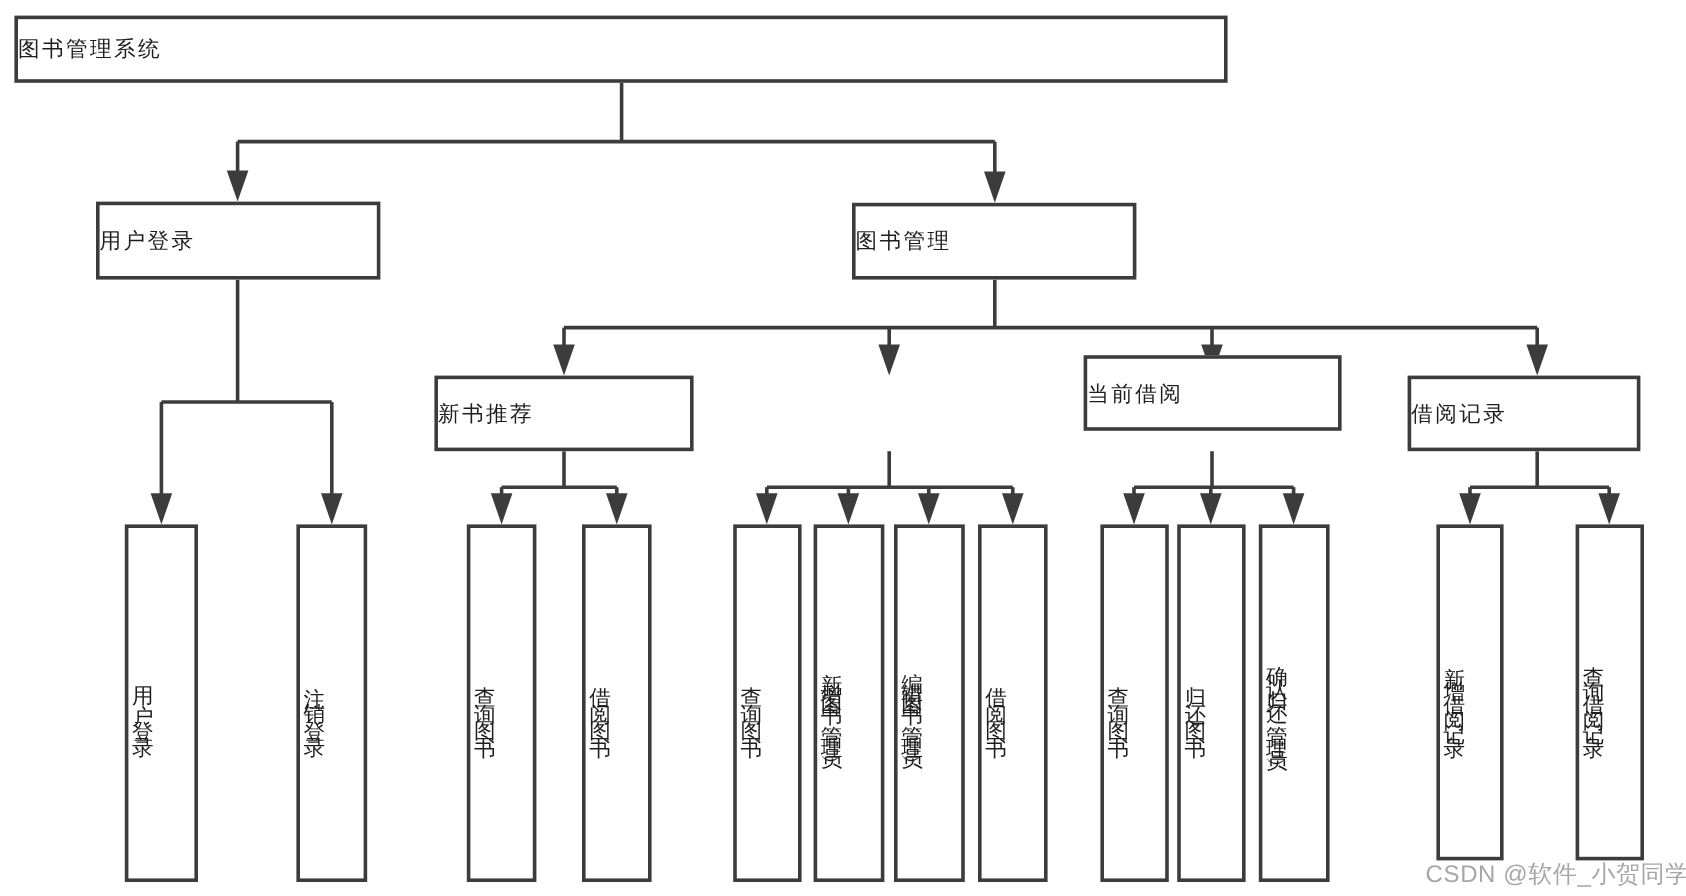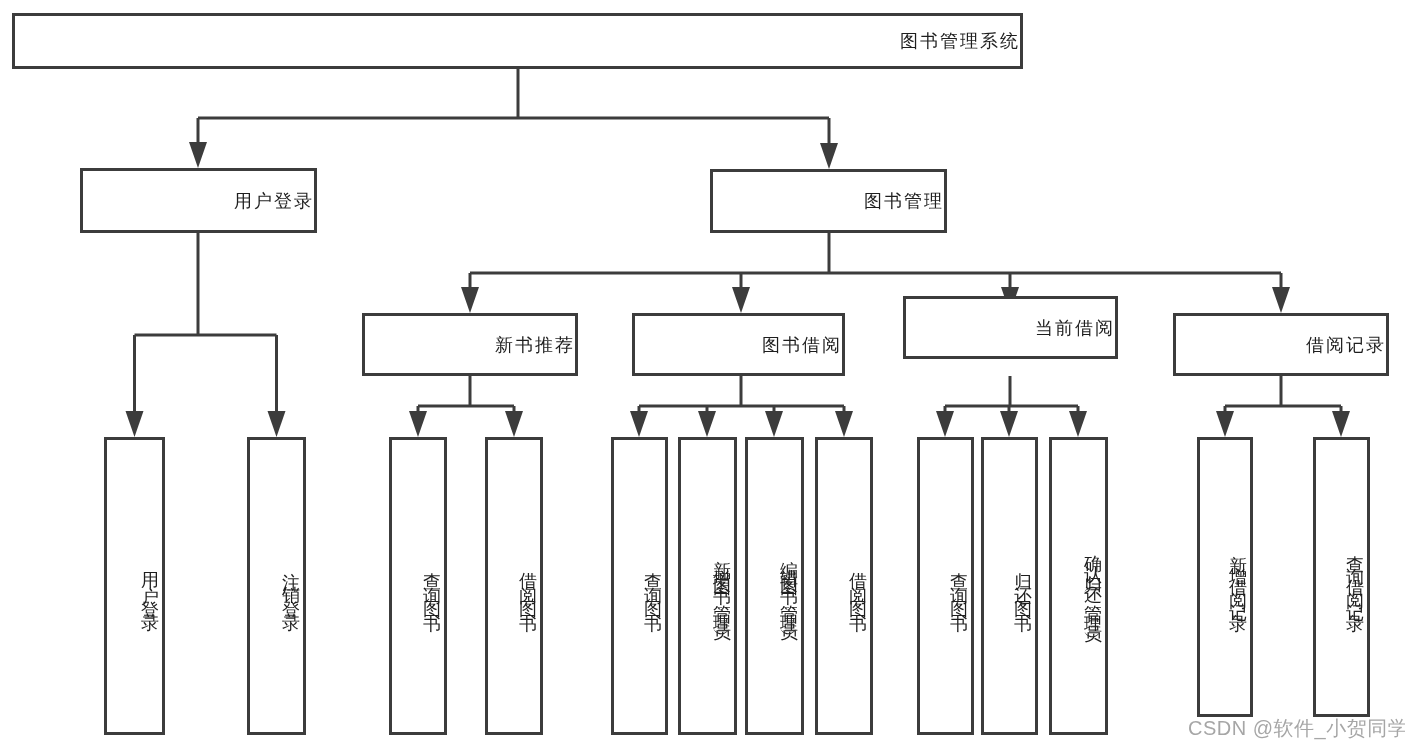--- a/index.html
+++ b/index.html
@@ -16,21 +16,21 @@
     background:var(--pagebg);
     font-family:"Liberation Sans","DejaVu Sans",sans-serif;
     overflow:hidden;
   }
   #stage{position:relative;width:1405px;height:747px;}
   #connectors{position:absolute;left:0;top:0;z-index:0;}
   .box{
     position:absolute;z-index:1;box-sizing:border-box;
     background:var(--boxbg);
     border:3px solid var(--line);
-    display:flex;align-items:center;justify-content:flex-end;
+    display:flex;align-items:center;justify-content:flex-start;
     color:var(--text);font-size:18px;
   }
   .box.h span{white-space:nowrap;letter-spacing:2px;}
   .box.v span{
     writing-mode:vertical-rl;
     white-space:nowrap;
   }
   .ls14 span{letter-spacing:14px;}
   .ls12 span{letter-spacing:12px;}
   .ls10 span{letter-spacing:10px;}
@@ -110,27 +110,24 @@
   <div class="box h" style="left:80px;top:168px;width:237px;height:65px">
     <span>用户登录</span>
   </div>
   <div class="box h" style="left:710px;top:169px;width:237px;height:64px">
     <span>图书管理</span>
   </div>
 
   <div class="box h" style="left:362px;top:313px;width:216px;height:63px">
     <span>新书推荐</span>
   </div>
-  <div class="box h" style="left:632px;top:313px;width:213px;height:63px">
-    <span>图书借阅</span>
-  </div>
   <div class="box h" style="left:903px;top:296px;width:215px;height:63px">
     <span>当前借阅</span>
   </div>
-  <div class="box h" style="left:1173px;top:313px;width:216px;height:63px">
+  <div class="box h" style="left:1173px;top:313px;width:194px;height:63px">
     <span>借阅记录</span>
   </div>
 
   <div class="box v ls14" style="left:104px;top:437px;width:61px;height:298px">
     <span>用户登录</span>
   </div>
   <div class="box v ls14" style="left:247px;top:437px;width:59px;height:298px">
     <span>注销登录</span>
   </div>
 

